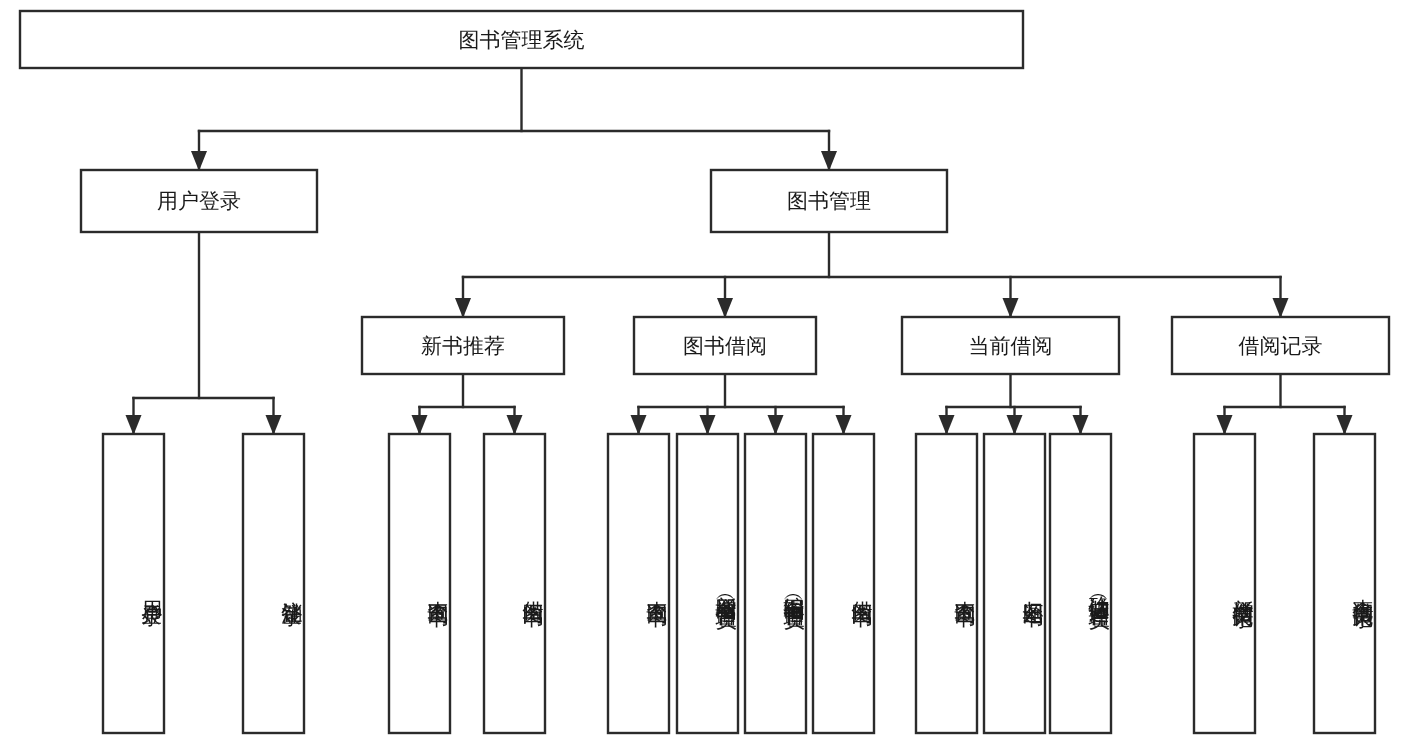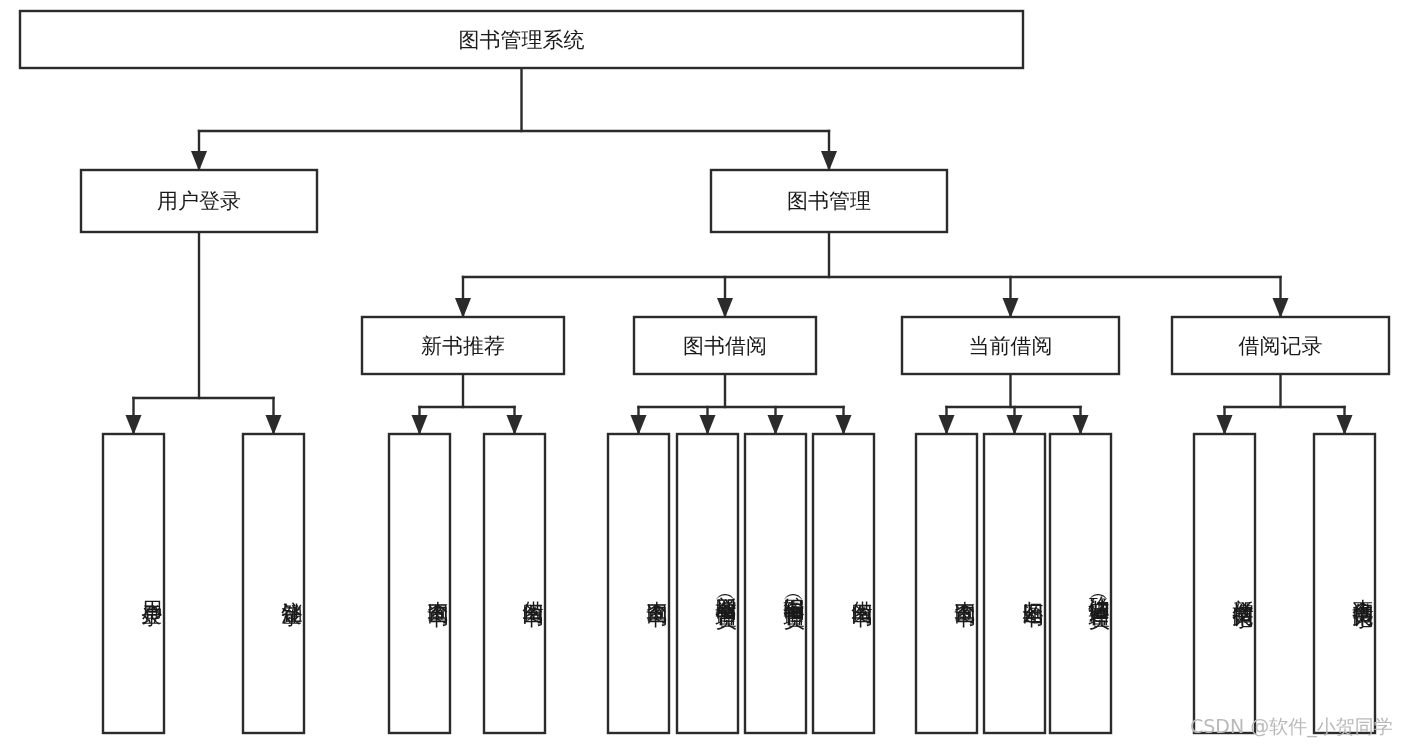--- a/index.html
+++ b/index.html
@@ -212,15 +212,14 @@
       <div class="leaf-label" style="left: 677px; top: 448px; width: 61px; height: 279px;">新增图书（管理员）</div>
       <div class="leaf-label" style="left: 745px; top: 448px; width: 61px; height: 279px;">编辑图书（管理员）</div>
       <div class="leaf-label" style="left: 813px; top: 448px; width: 61px; height: 279px;">借阅图书</div>
       <div class="leaf-label" style="left: 916px; top: 448px; width: 61px; height: 279px;">查询图书</div>
       <div class="leaf-label" style="left: 984px; top: 448px; width: 61px; height: 279px;">归还图书</div>
       <div class="leaf-label" style="left: 1050px; top: 448px; width: 61px; height: 279px;">确认归还（管理员）</div>
       <div class="leaf-label" style="left: 1194px; top: 448px; width: 61px; height: 279px;">新增借阅记录</div>
       <div class="leaf-label" style="left: 1314px; top: 448px; width: 61px; height: 279px;">查询借阅记录</div>
     </div>
 
-  <div class="watermark" style="left: 1190px; top: 714px;">CSDN @软件_小贺同学</div>
 
 </div>
 
 </body></html>

